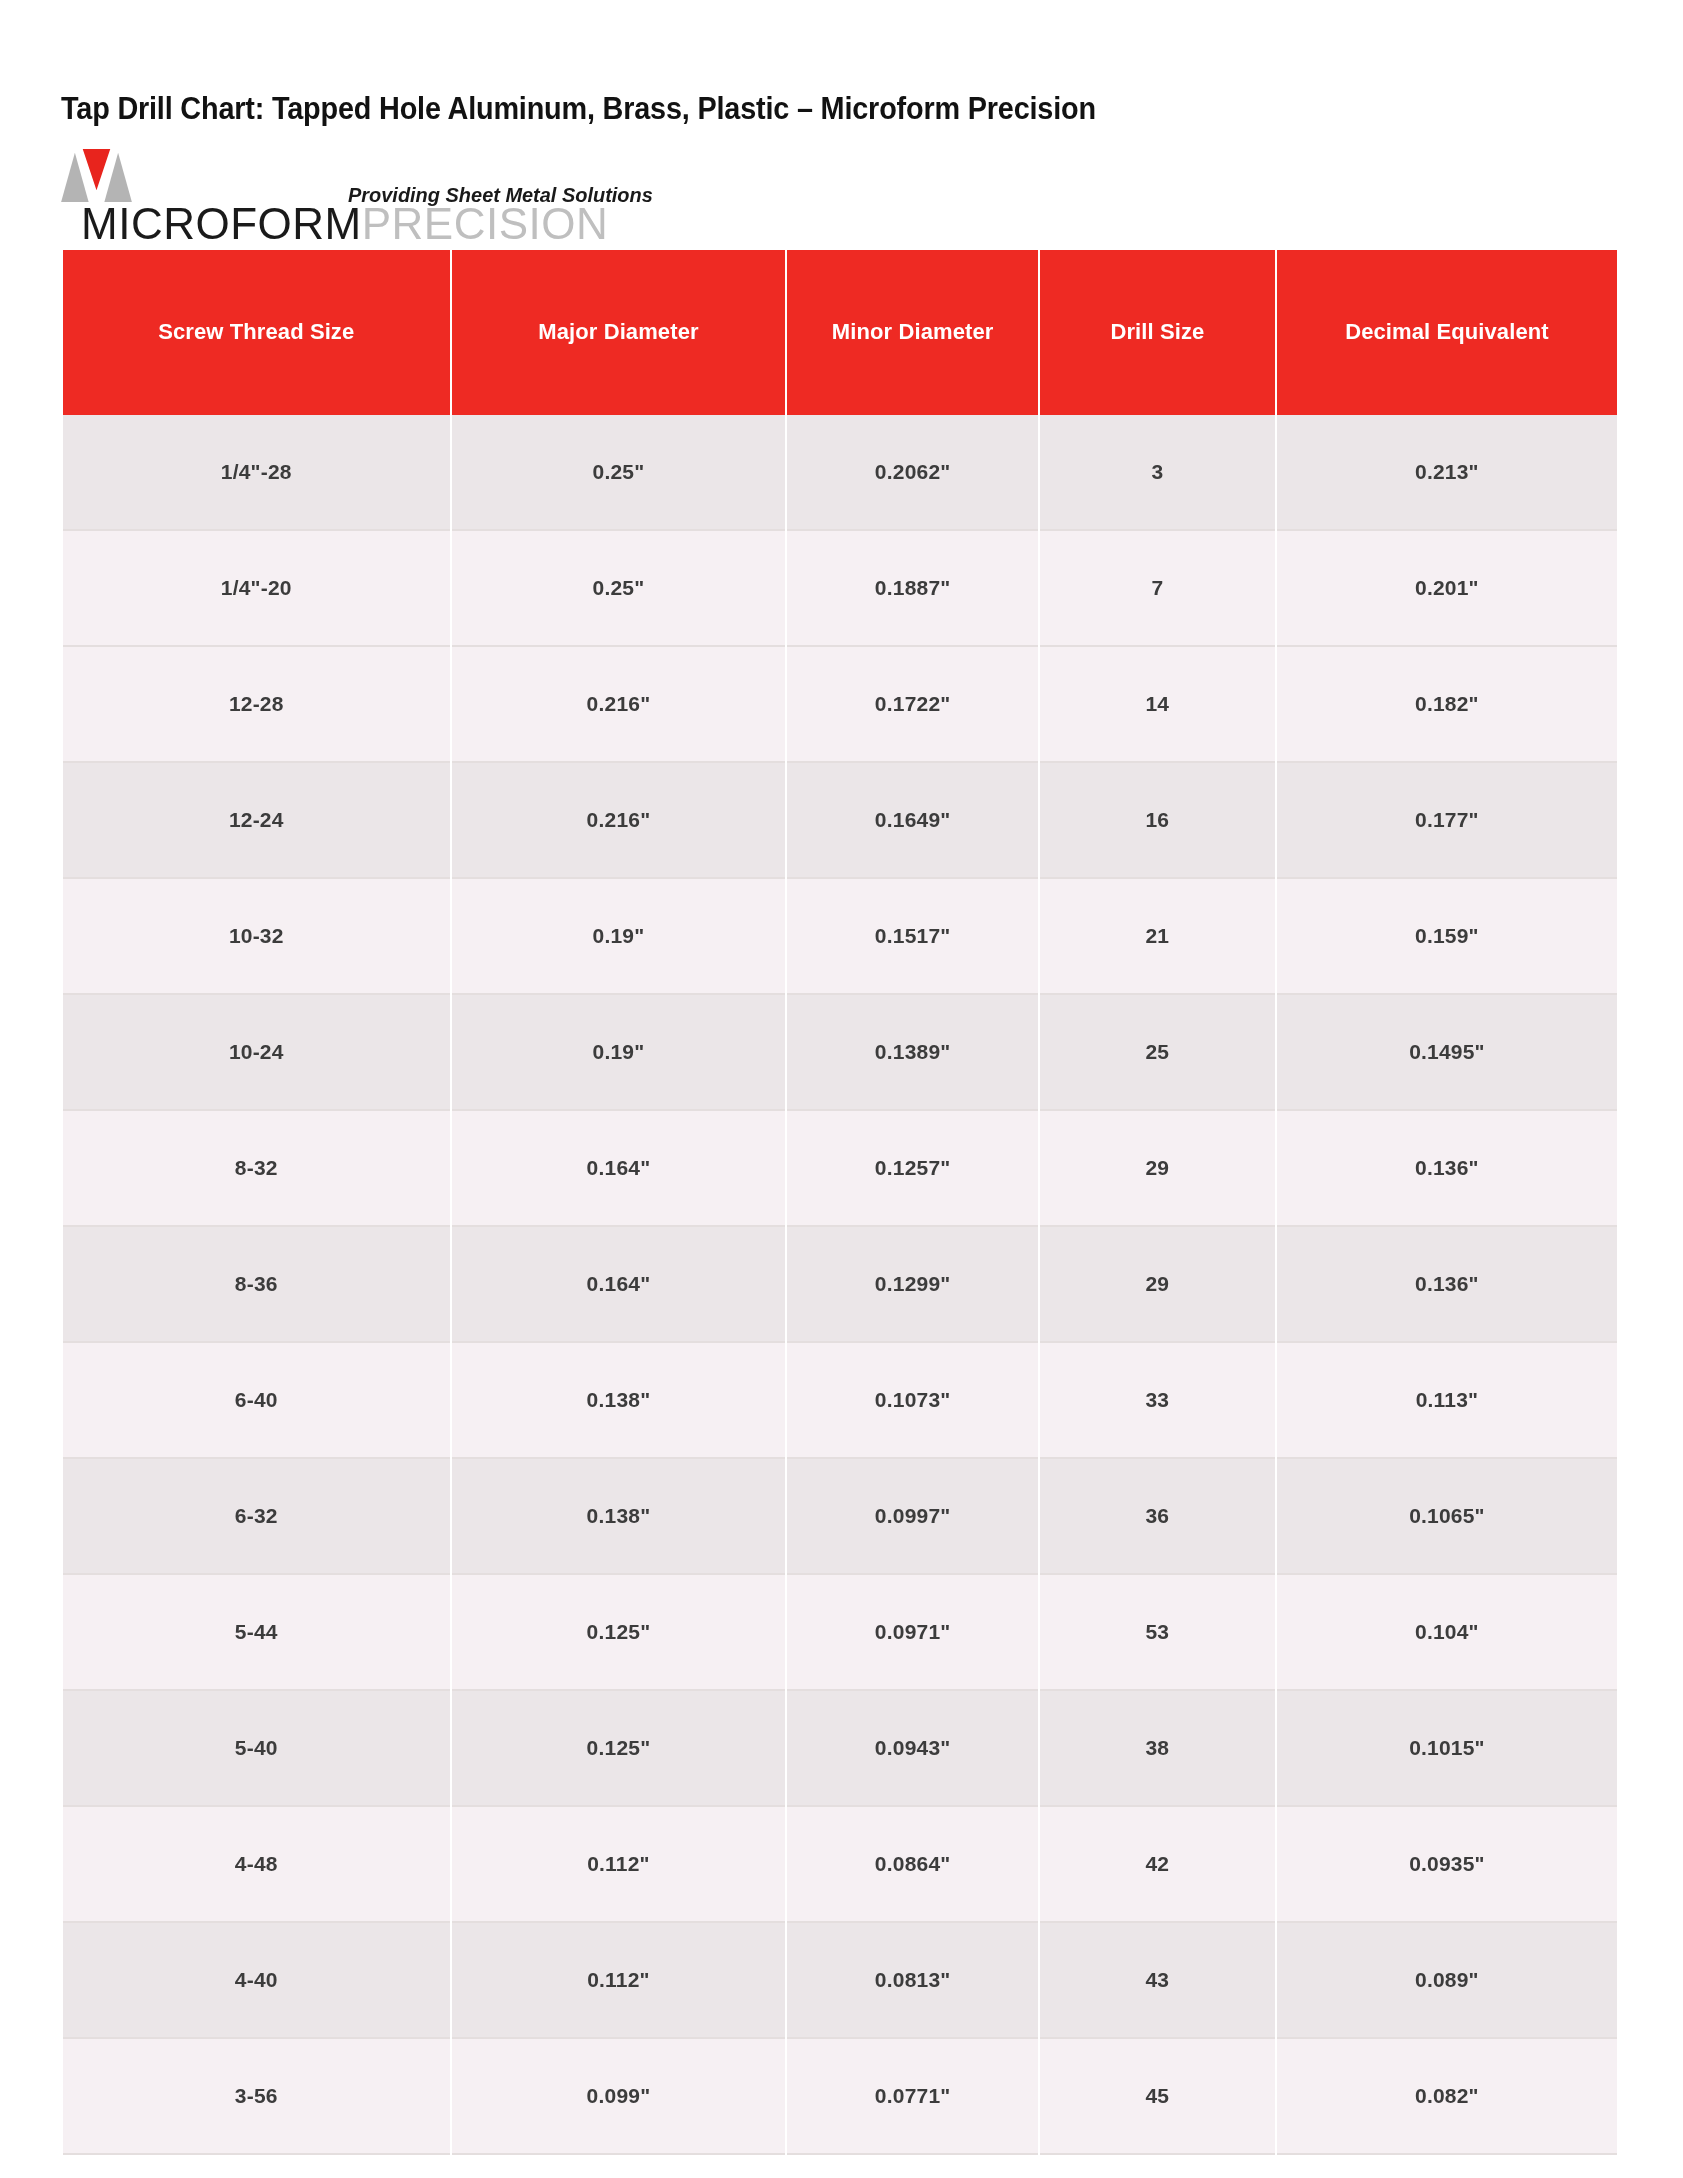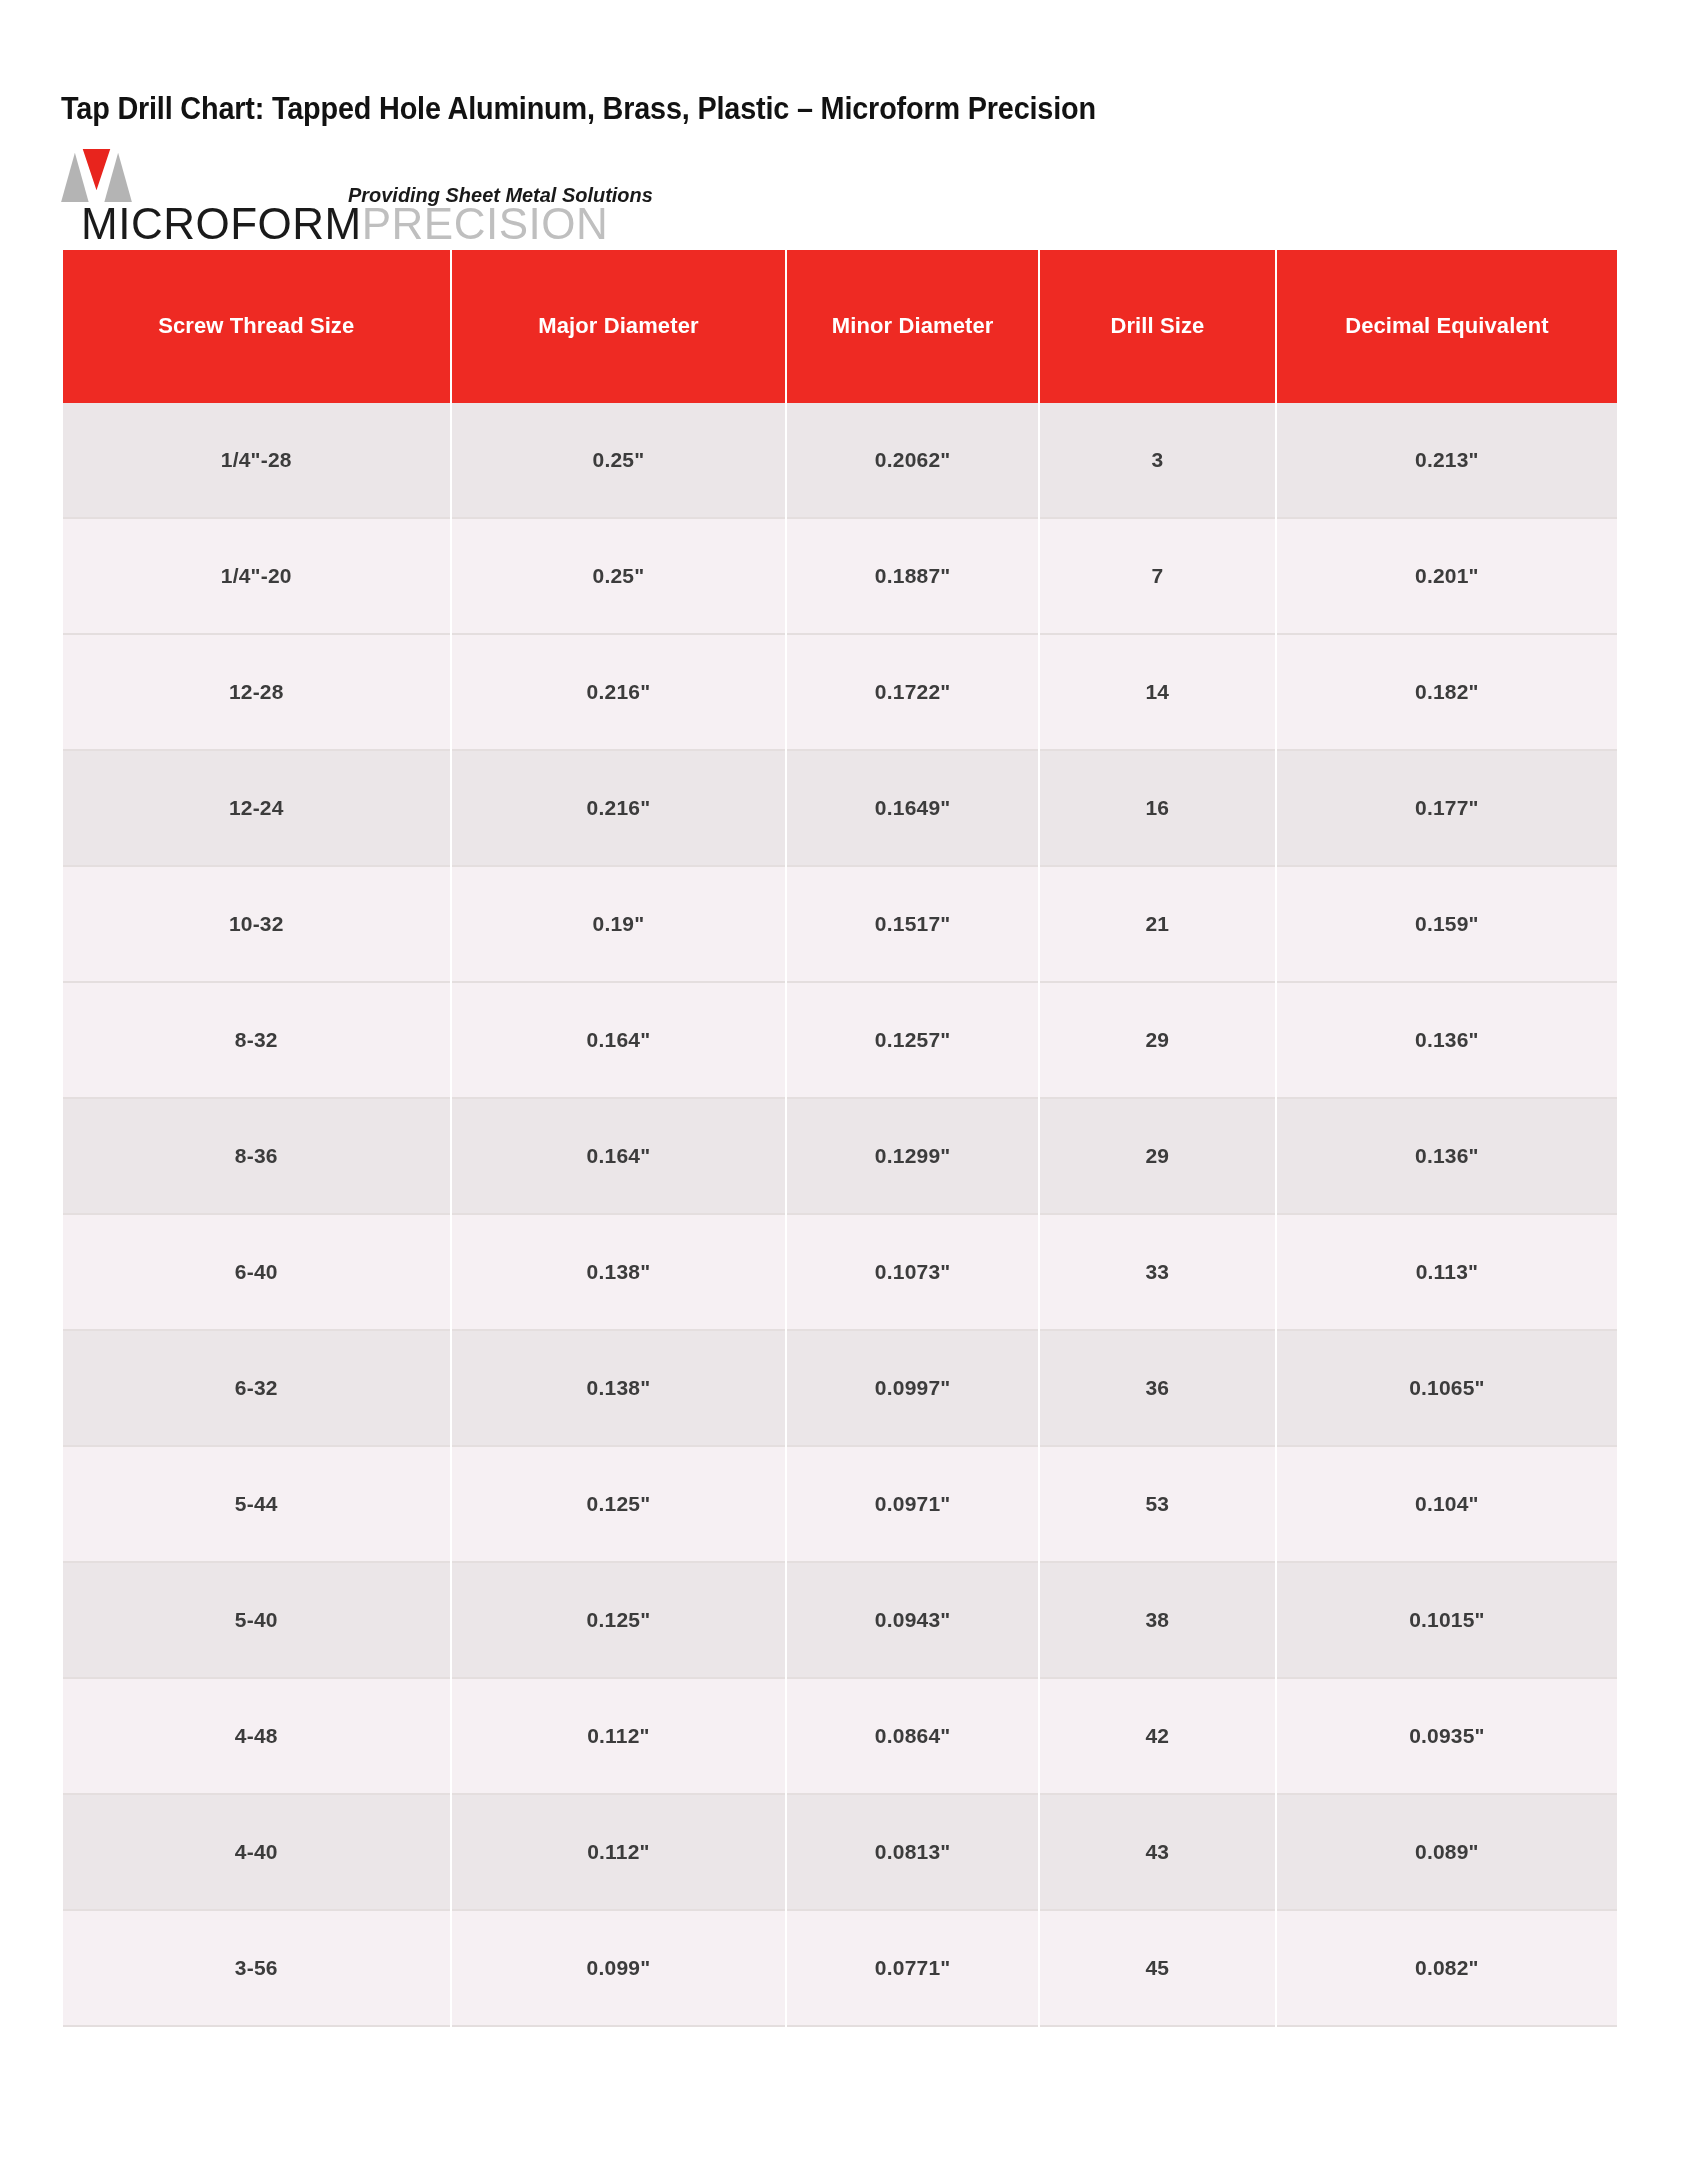--- a/index.html
+++ b/index.html
@@ -102,21 +102,21 @@
   table.drill-table col.c4 { width: 22.0%; }
 
   thead th {
     background: #ee2a23;
     color: #ffffff;
     font-size: 22px;
     font-weight: bold;
     text-align: center;
     vertical-align: middle;
     height: 117px;
-    padding: 18px 8px;
+    padding: 24px 8px;
     line-height: 1.22;
     font-family: "Liberation Sans Narrow", "Liberation Sans", sans-serif;
     letter-spacing: 0.1px;
   }
 
   tbody td {
     height: 106px;
     text-align: center;
     vertical-align: middle;
     font-size: 21px;
@@ -203,20 +203,27 @@
             <td>16</td>
             <td>0.177"</td>
           </tr>
           <tr class="even">
             <td>10-32</td>
             <td>0.19"</td>
             <td>0.1517"</td>
             <td>21</td>
             <td>0.159"</td>
           </tr>
+          <tr class="odd">
+            <td>10-24</td>
+            <td>0.19"</td>
+            <td>0.1389"</td>
+            <td>25</td>
+            <td>0.1495"</td>
+          </tr>
           <tr class="even">
             <td>8-32</td>
             <td>0.164"</td>
             <td>0.1257"</td>
             <td>29</td>
             <td>0.136"</td>
           </tr>
           <tr class="odd">
             <td>8-36</td>
             <td>0.164"</td>

